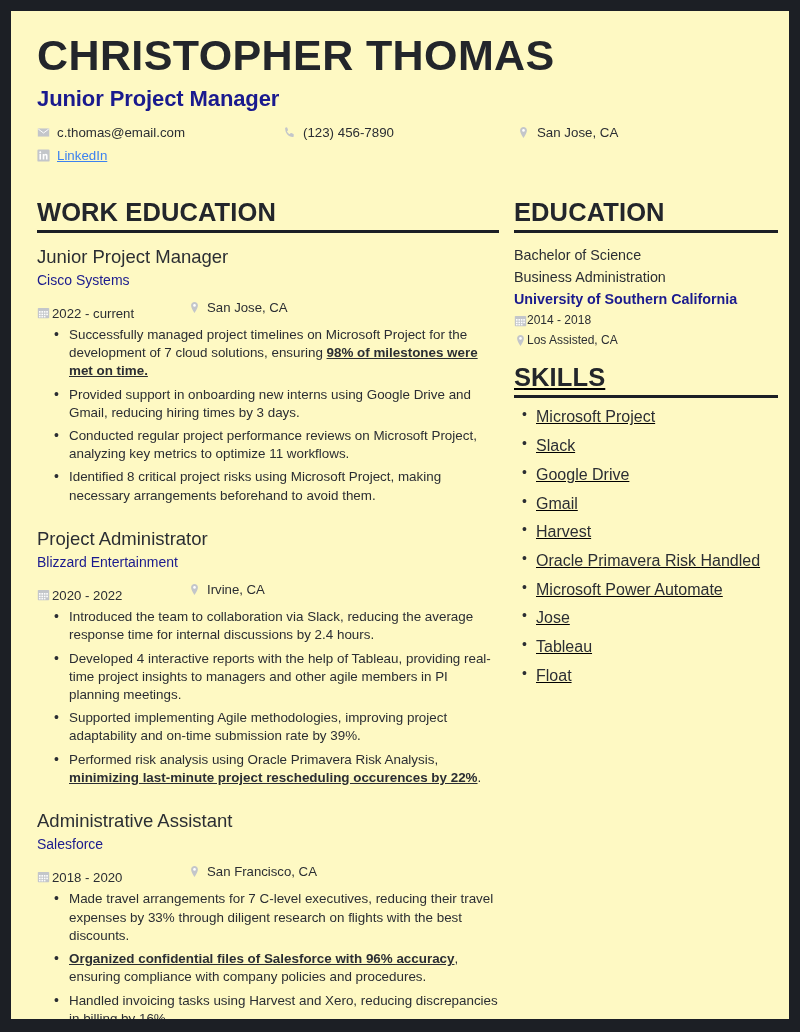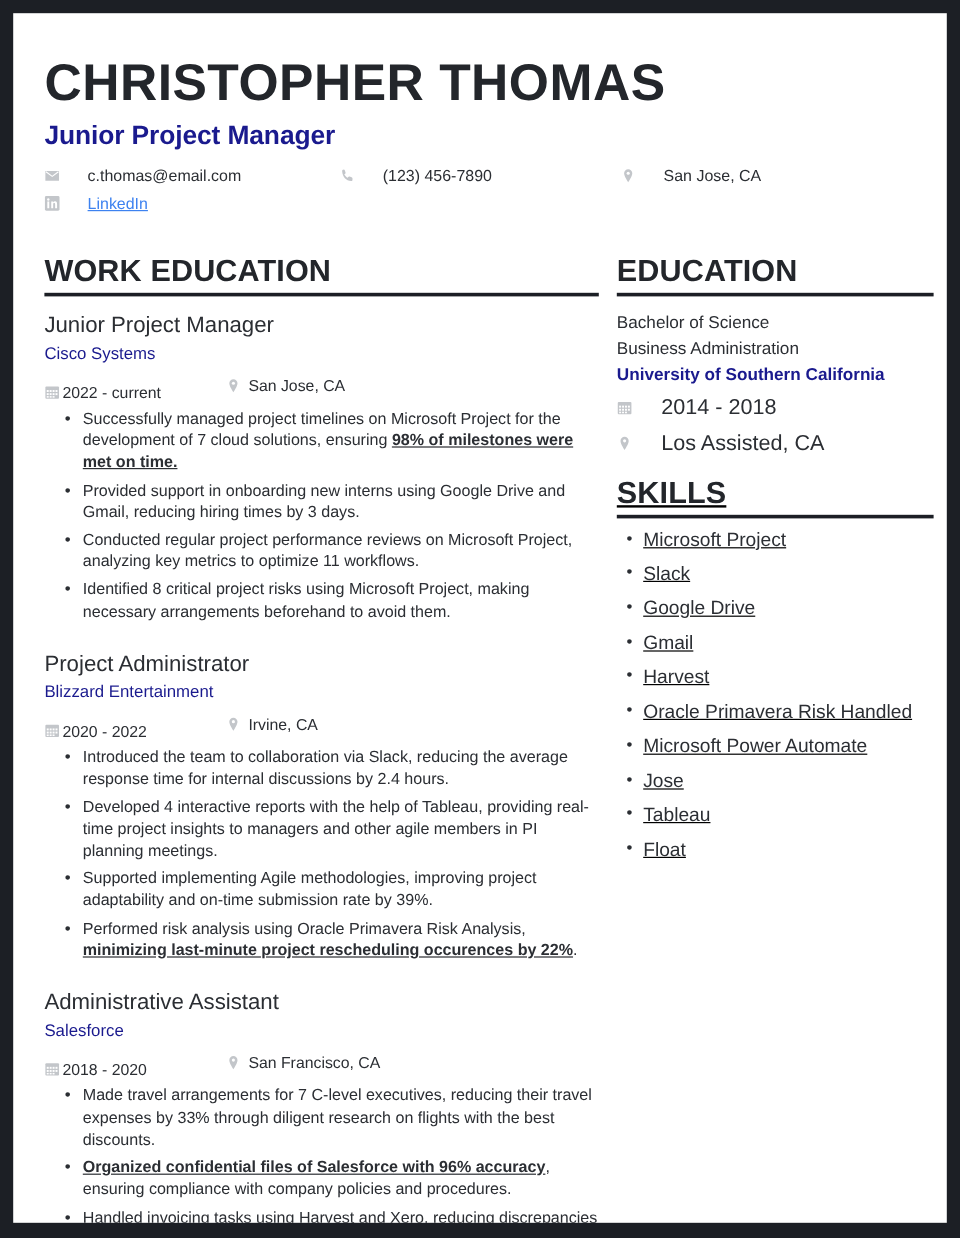--- a/index.html
+++ b/index.html
@@ -14,22 +14,22 @@
   .page-frame {
     width: 800px;
     height: 1032px;
     background: #1c1f25;
     padding: 11px 11px 13px 11px;
   }
 
   .page {
     width: 778px;
     height: 1008px;
-    background: #ffffff;
-    padding: 36px 26px 0 26px;
+    background: #fef9c3;
+    padding: 22px 26px 0 26px;
     overflow: hidden;
     position: relative;
   }
 
   
   .name {
     font-size: 43px;
     font-weight: bold;
     letter-spacing: 0.4px;
     color: #23262b;
@@ -50,21 +50,21 @@
 
   .contact-row {
     display: flex;
     align-items: flex-start;
     height: 23px;
   }
 
   .contact-item {
     display: flex;
     align-items: center;
-    gap: 23px;
+    gap: 7px;
     font-size: 13.3px;
     color: #2b2e33;
     line-height: 1;
   }
 
   .c-email  { width: 246px; }
   .c-phone  { width: 234px; }
   .c-loc    { width: 200px; }
 
   .contact-link {
@@ -163,22 +163,22 @@
   }
   .edu-school {
     font-size: 14.3px;
     font-weight: bold;
     color: #1a1a8e;
     line-height: 1.55;
   }
   .edu-meta {
     display: flex;
     align-items: center;
-    gap: 24px;
-    font-size: 18px;
+    gap: 0;
+    font-size: 12px;
     color: #2b2e33;
     line-height: 1.6;
     margin-top: 1px;
   }
 
   .skills-head { margin-top: 13px; text-decoration: underline; }
   ul.skills {
     margin: 7px 0 0 0;
     padding-left: 22px;
     list-style: none;

